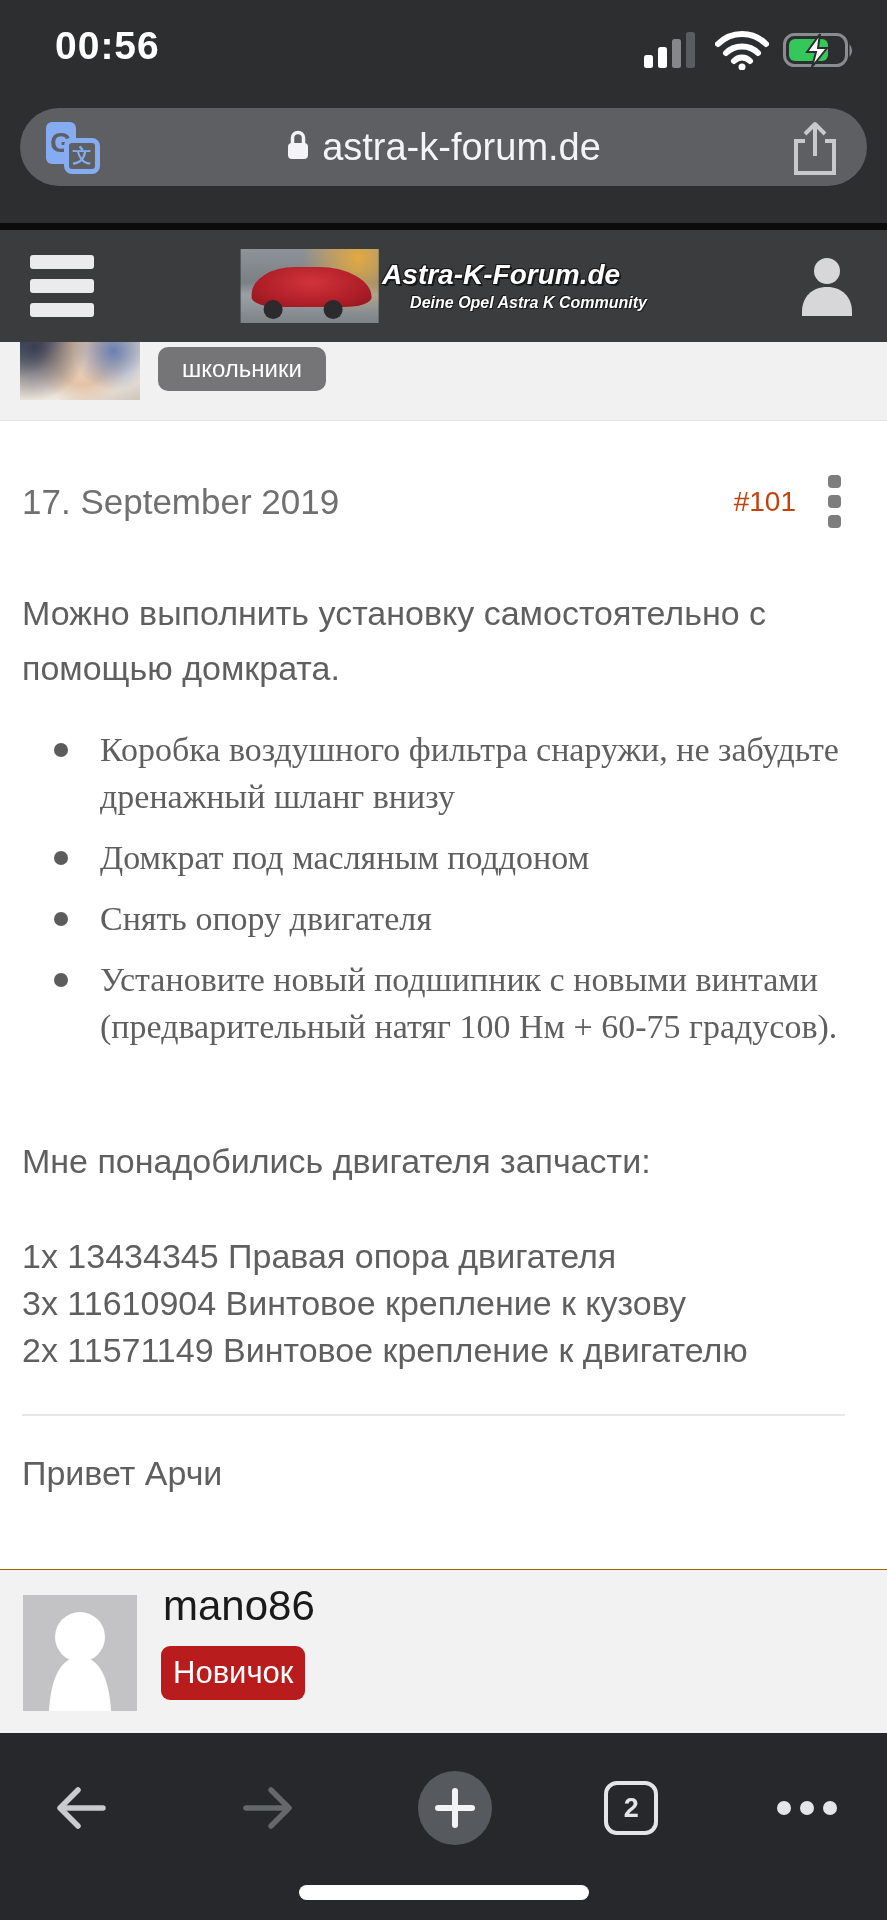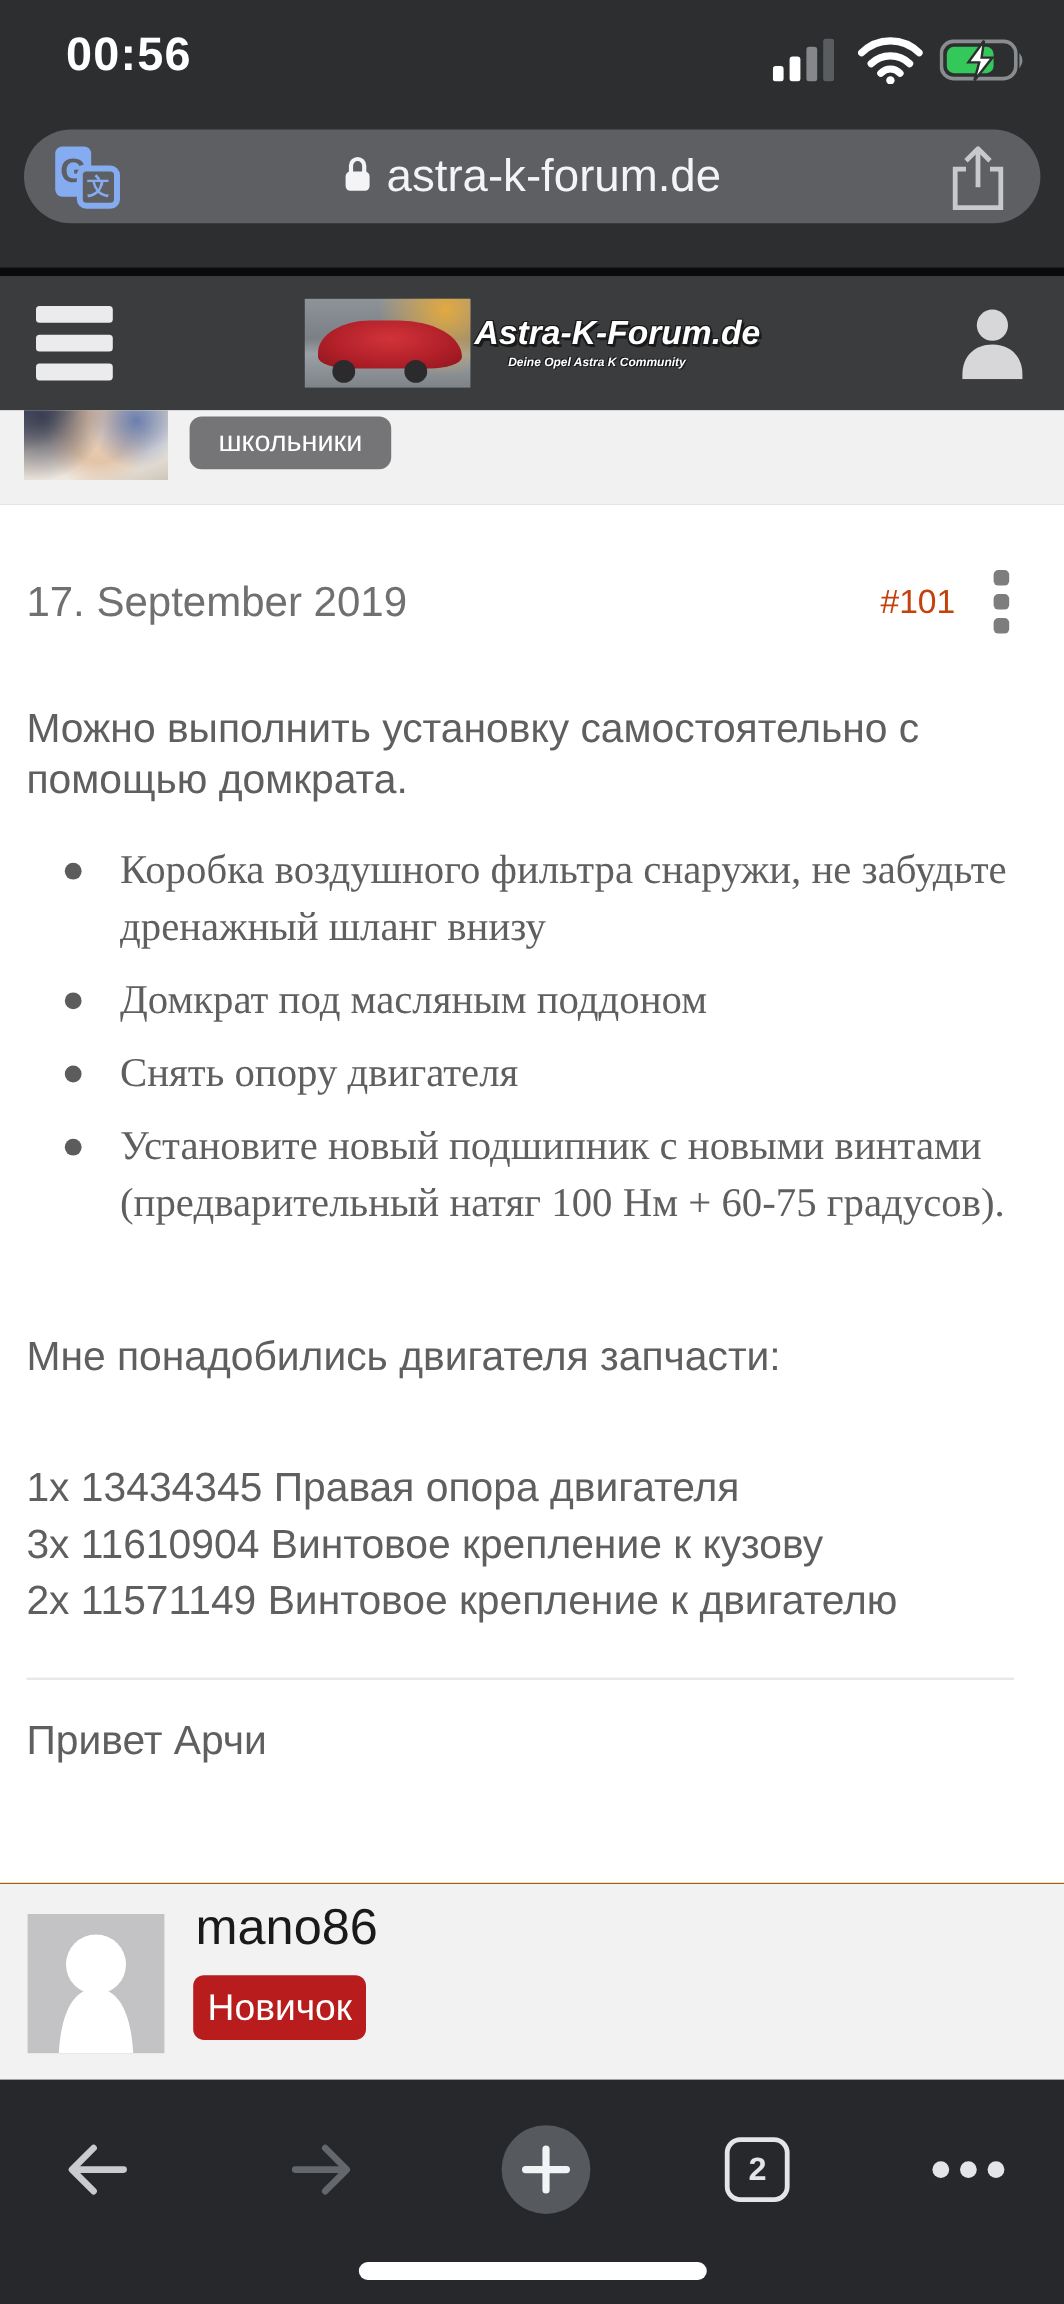--- a/index.html
+++ b/index.html
@@ -37,21 +37,21 @@
       linear-gradient(180deg,#8e9399 0%,#7b8085 45%,#9aa0a5 62%,#7e8388 100%);
   }
   .logo-car::before{content:"";position:absolute;left:8%;right:5%;top:24%;height:54%;
     background:radial-gradient(ellipse at 50% 38%, #d2333a 0%, #b01f28 60%, #8e161d 100%);
     border-radius:45% 55% 28% 28% / 85% 95% 30% 30%;}
   .logo-car::after{content:"";position:absolute;bottom:5%;left:17%;width:19px;height:19px;border-radius:50%;
     background:#2b2b2d;box-shadow:60px 0 0 #2b2b2d;}
   .logo-text{display:flex;flex-direction:column;line-height:1.05;}
   .logo-title{font-size:28px;font-weight:700;font-style:italic;color:#ffffff;
     text-shadow:2px 2px 0 #1a1a1a,-1px -1px 0 #1a1a1a,1px -1px 0 #1a1a1a,-1px 1px 0 #1a1a1a;}
-  .logo-subtitle{font-size:10px;font-weight:700;font-style:italic;color:#ffffff;margin-top:6px;
+  .logo-subtitle{font-size:16px;font-weight:700;font-style:italic;color:#ffffff;margin-top:6px;
     text-shadow:1px 1px 0 #1a1a1a,-1px -1px 0 #1a1a1a;padding-left:28px;}
   .profile-wrap{position:absolute;right:30px;top:24px;cursor:pointer;}
   
   .prev-strip{position:absolute;top:342px;left:0;right:0;height:78px;background:#f1f1f2;border-bottom:1px solid #e3e3e4;}
   .prev-avatar{
     position:absolute;left:20px;top:0;width:120px;height:58px;overflow:hidden;
     background:
       radial-gradient(circle at 78% 15%, #6a7fb0 0%, rgba(106,127,176,0) 38%),
       radial-gradient(circle at 12% 8%, #3a3f52 0%, rgba(58,63,82,0) 45%),
       radial-gradient(circle at 52% 35%, #ecd2ba 0%, #e3c4a8 32%, rgba(227,196,168,0) 62%),
@@ -63,27 +63,27 @@
   }
   
   .post{position:absolute;top:421px;left:0;right:0;height:1148px;background:#ffffff;
     padding:0 42px 0 22px;box-sizing:border-box;color:#5f5f5f;}
   .post-meta{display:flex;justify-content:space-between;align-items:center;padding-top:50px;}
   .post-date{font-size:35px;color:#707070;}
   .post-meta-right{display:flex;align-items:center;gap:28px;}
   .post-number{font-size:28px;color:#c2410c;}
   .dots-vertical{display:flex;flex-direction:column;gap:7px;cursor:pointer;padding:4px;}
   .dots-vertical div{width:13px;height:13px;border-radius:4px;background:#7d7d7d;}
-  .post-body p{margin:0;font-size:34px;line-height:43px;}
+  .post-body p{margin:0;font-size:34px;line-height:55px;}
   .intro{margin-top:54px !important;}
   ul.steps{margin:30px 0 0;padding:0 0 0 78px;list-style:none;}
   ul.steps li{position:relative;font-size:34px;line-height:47px;margin-bottom:14px;font-family:Liberation Serif, serif;}
   ul.steps li::before{content:"";position:absolute;left:-46px;top:17px;width:14px;height:14px;border-radius:50%;background:#5c5c5c;}
   .parts-intro{margin-top:84px !important;}
-  .parts{margin-top:64px;font-size:34px;line-height:47px;}
+  .parts{margin-top:44px;font-size:34px;line-height:47px;}
   .post-divider{margin:40px 0 0;border:none;border-top:2px solid #e8e8e8;}
   .signature{margin-top:30px !important;}
   
   .next-strip{position:absolute;top:1569px;left:0;right:0;height:164px;background:#f2f2f3;border-top:1px solid #a16207;}
   .next-avatar{position:absolute;left:23px;top:25px;width:114px;height:116px;background:#c3c3c5;overflow:hidden;}
   .next-name{position:absolute;left:163px;top:12px;font-size:42px;color:#1a1a1a;}
   .next-badge{position:absolute;left:161px;top:76px;background:#b91c1c;color:#ffffff;font-size:31px;padding:9px 12px;border-radius:9px;}
   
   .bottom-bar{position:absolute;top:1733px;left:0;right:0;height:187px;background:#26282b;}
   .bottom-icons{position:absolute;top:38px;left:44px;right:44px;display:flex;justify-content:space-between;align-items:center;}

